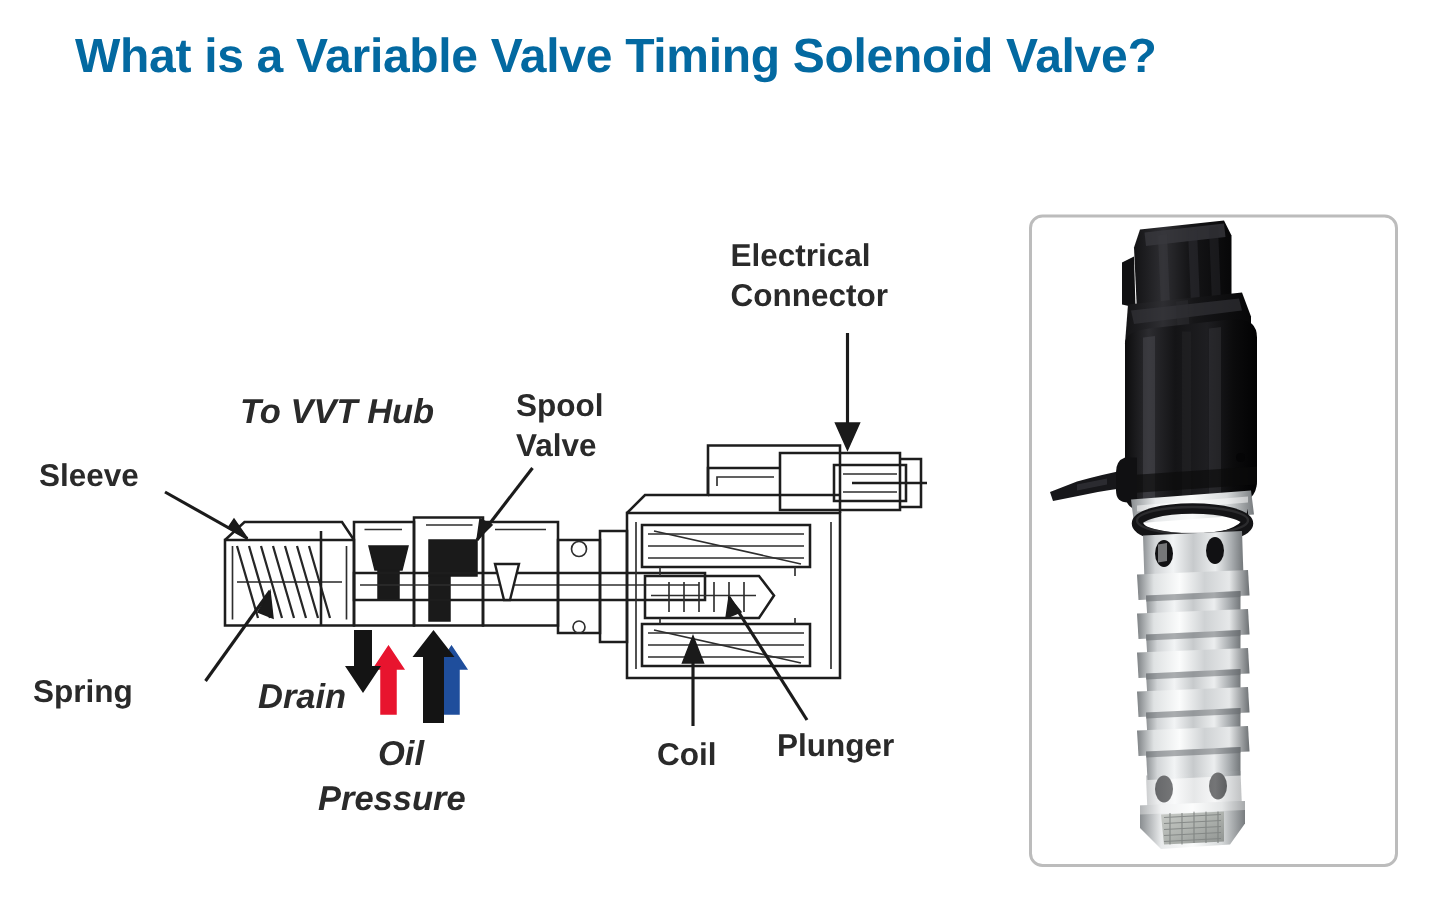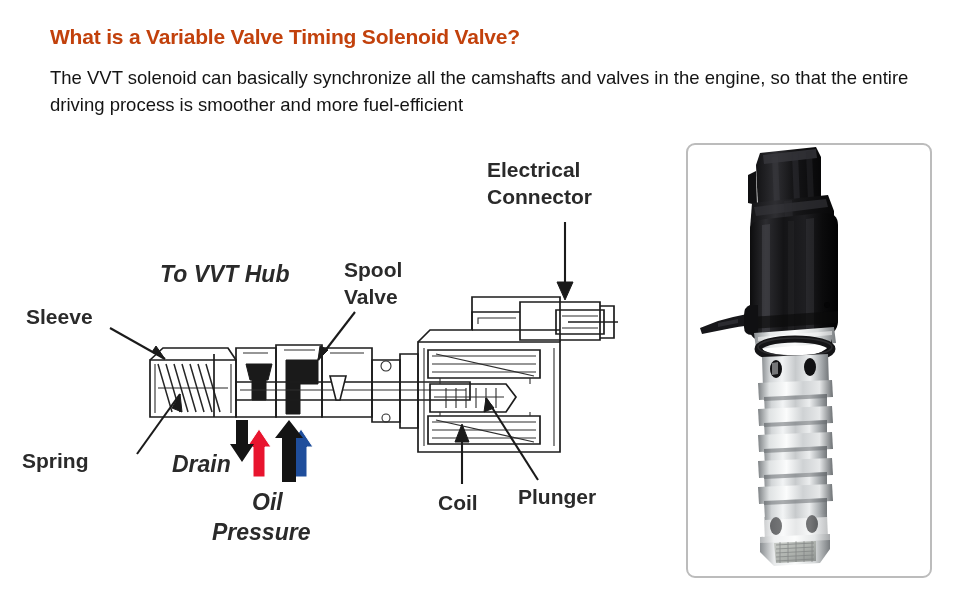--- a/index.html
+++ b/index.html
@@ -17,25 +17,25 @@
   }
 
   
   #header-block {
     position: absolute;
     left: 50px;
     top: 22px;
     width: 890px;
   }
   #page-title {
-    font-size: 21px;
+    font-size: 32px;
     font-weight: bold;
     line-height: 30px;
     letter-spacing: -0.2px;
-    color: #c2410c;
+    color: #0369a1;
     margin: 0;
     white-space: nowrap;
   }
   #page-subtitle {
     font-size: 18.5px;
     font-weight: normal;
     line-height: 27px;
     color: #141414;
     margin: 12px 0 0 0;
     max-width: 890px;
@@ -112,21 +112,20 @@
     display: block;
     width: 242px;
     height: 431px;
   }
 </style>
 </head>
 <body>
 
 <div id="header-block">
   <h1 id="page-title">What is a Variable Valve Timing Solenoid Valve?</h1>
-  <p id="page-subtitle">The VVT solenoid can basically synchronize all the camshafts and valves in the engine, so that the entire driving process is smoother and more fuel-efficient</p>
 </div>
 
 <div id="diagram-panel">
   <svg id="diagram-svg" viewBox="0 0 680 468" xmlns="http://www.w3.org/2000/svg">
 
     <g>
 
       <g>
         <path class="mech" d="M150 228 L150 285 L236 285 L236 228 Z"></path>
         <path class="mech" d="M150 228 L163 216 L228 216 L236 228"></path>

